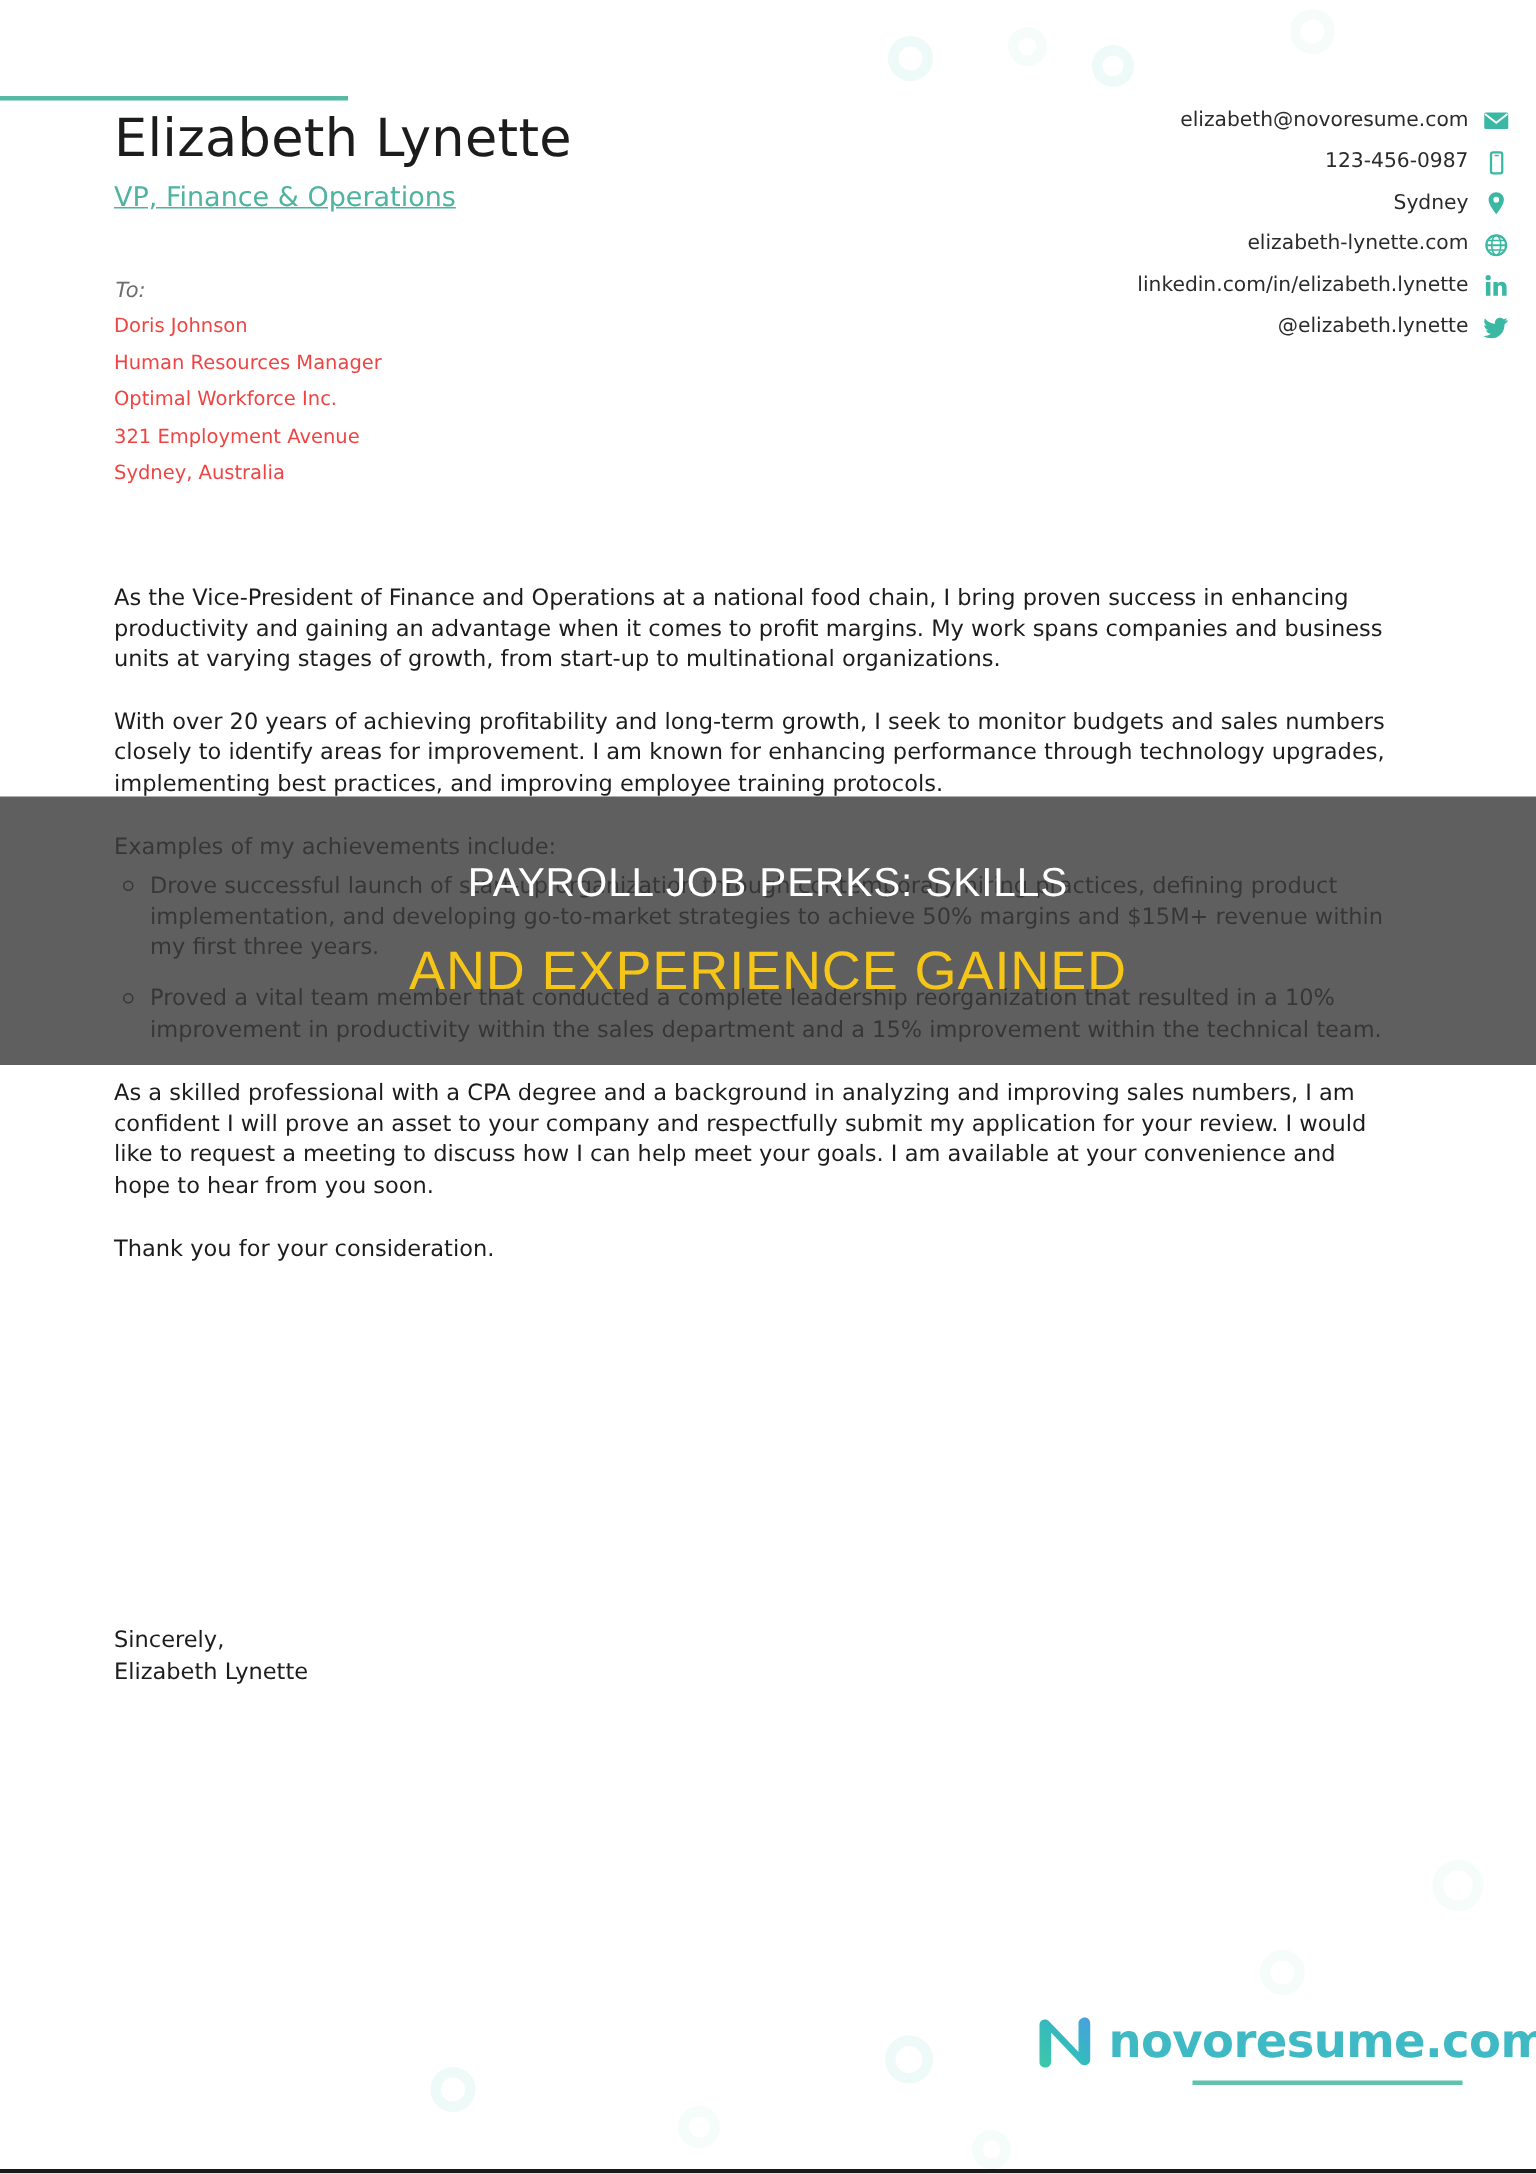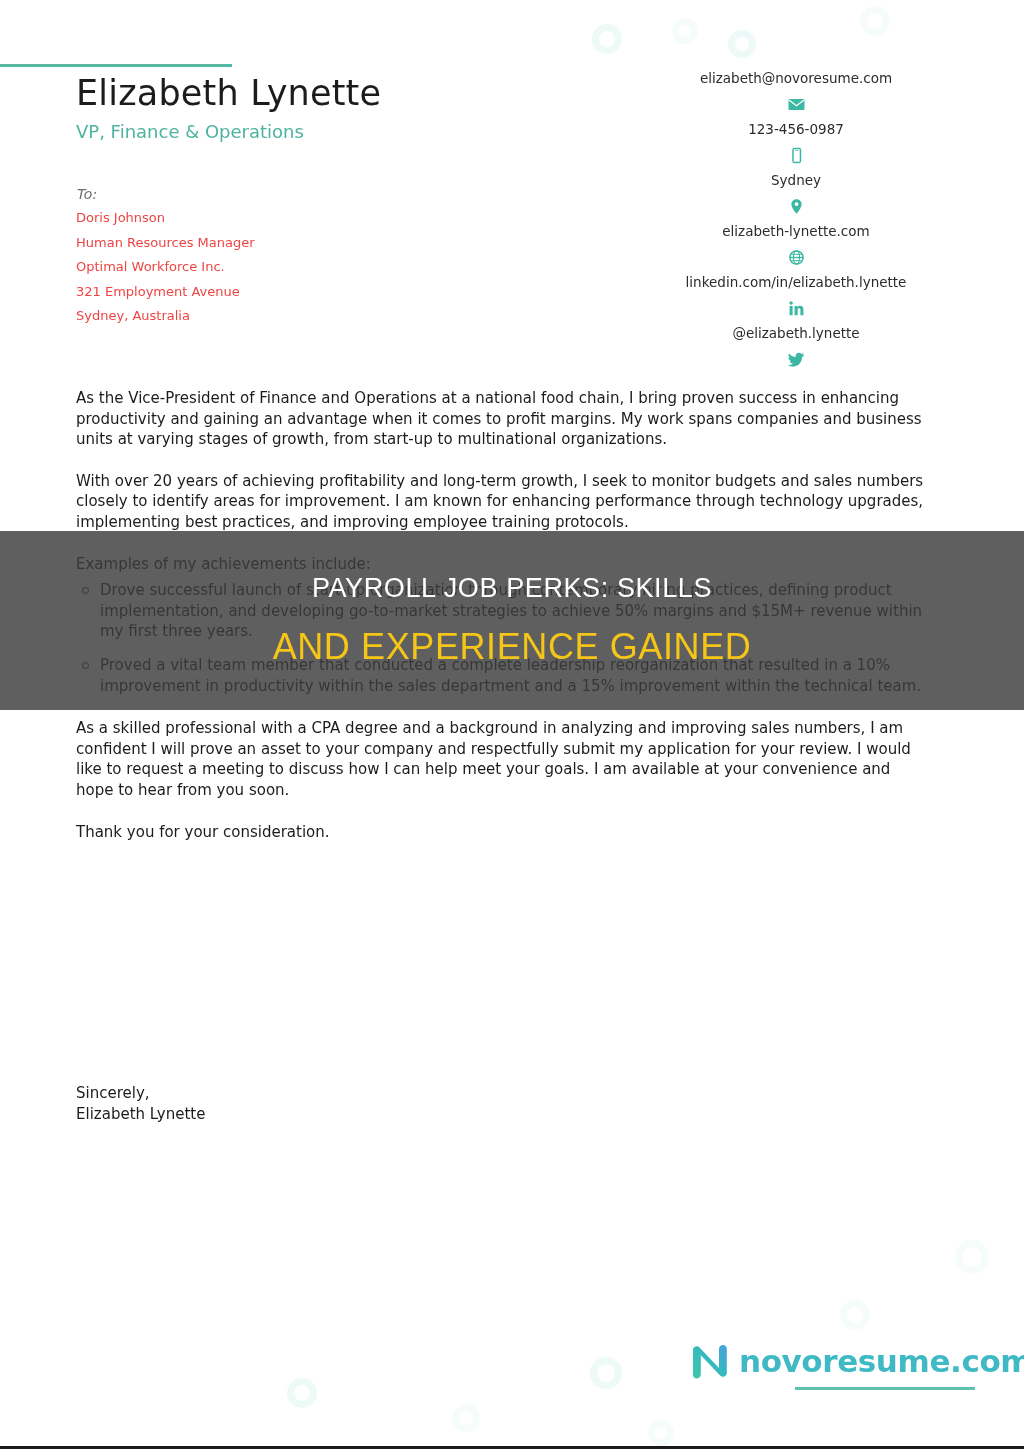--- a/index.html
+++ b/index.html
@@ -35,33 +35,33 @@
 
   
   #header { position:absolute; left:0; top:0; width:1024px; height:180px; }
   #name {
     position:absolute; left:76px; top:74px;
     font-size:35px; font-weight:400; color:#1c1c1c;
     letter-spacing:0.2px; line-height:1.1;
   }
   #jobtitle {
     position:absolute; left:76px; top:121px;
-    font-size:18px; color:#4fb3a0; font-weight:400;
+    font-size:18px; color:#4fb3a0; font-weight:400;text-decoration:underline;
   }
 
   
   #contact {
     position:absolute; right:18px; top:72px;
     width:420px;
     display:flex; flex-direction:column; gap:10.5px;
     align-items:flex-end;
   }
   .crow {
     display:flex; align-items:center; justify-content:flex-end;
-    gap:10px; width:100%;flex-direction:column;
+    gap:10px; width:100%;
   }
   .ctext {
     font-size:13.5px; color:#2b2b2b; text-align:right;
     line-height:1;
   }
   .cicon {
     width:17px; height:17px;
     display:flex; align-items:center; justify-content:center;
     flex:0 0 17px;
   }

